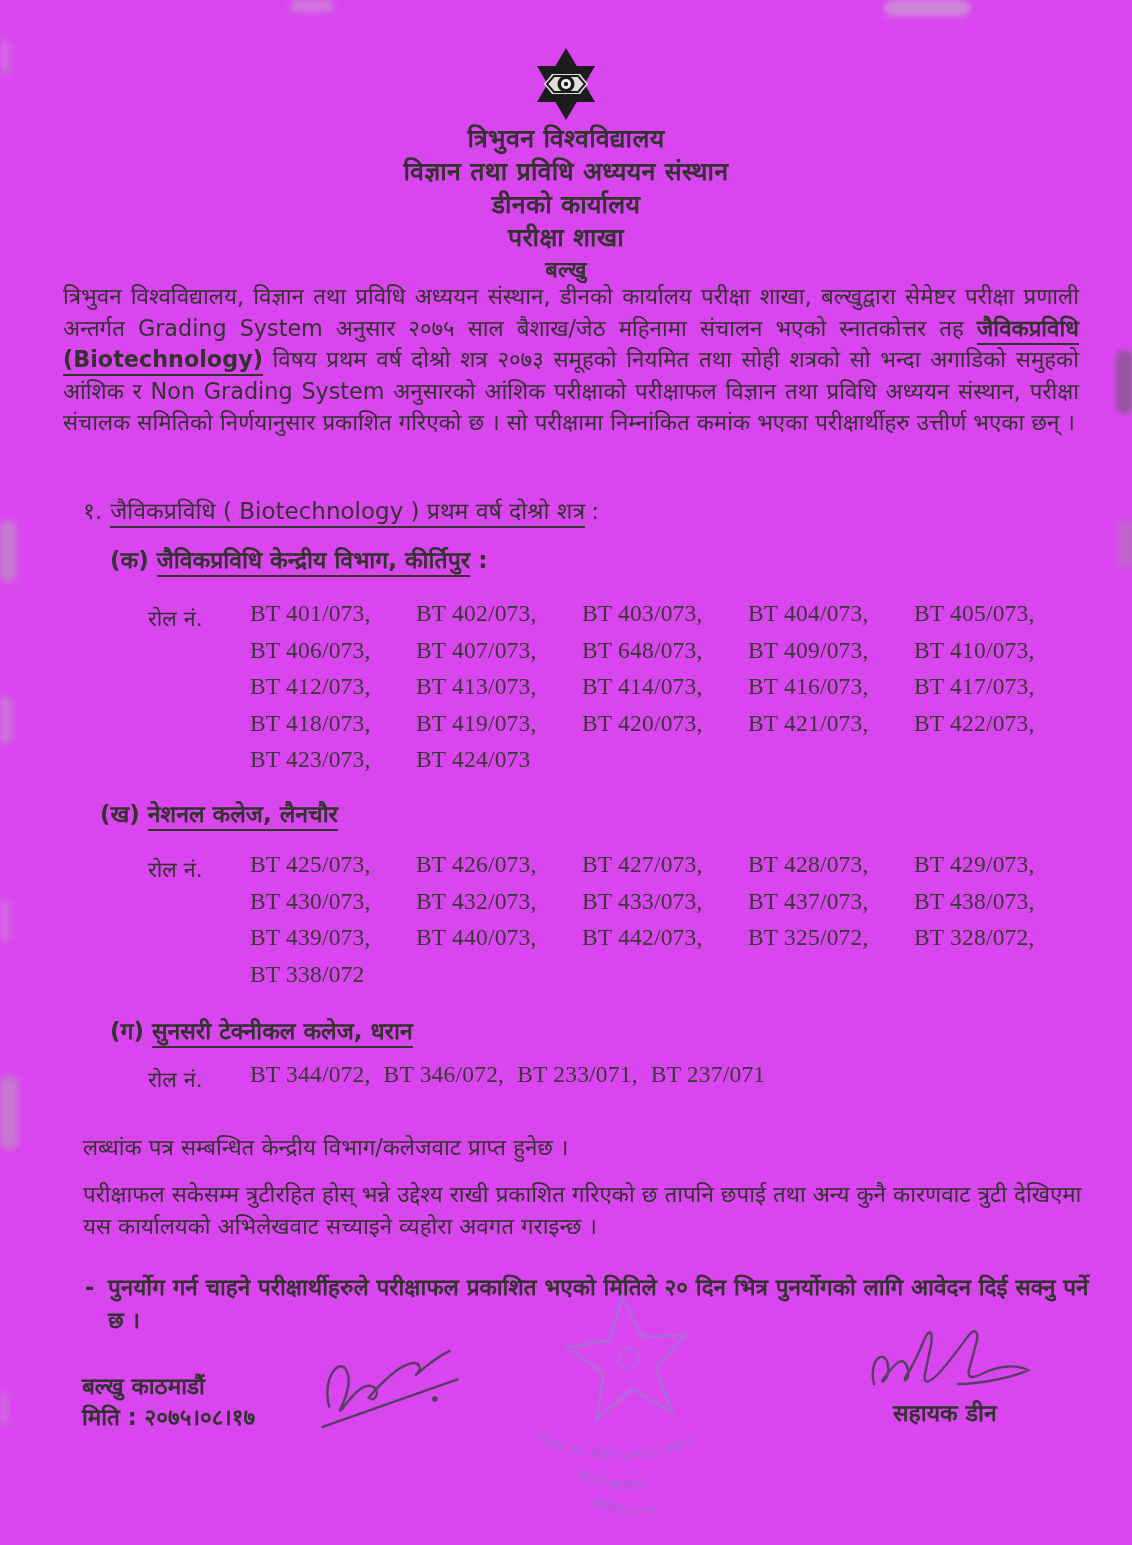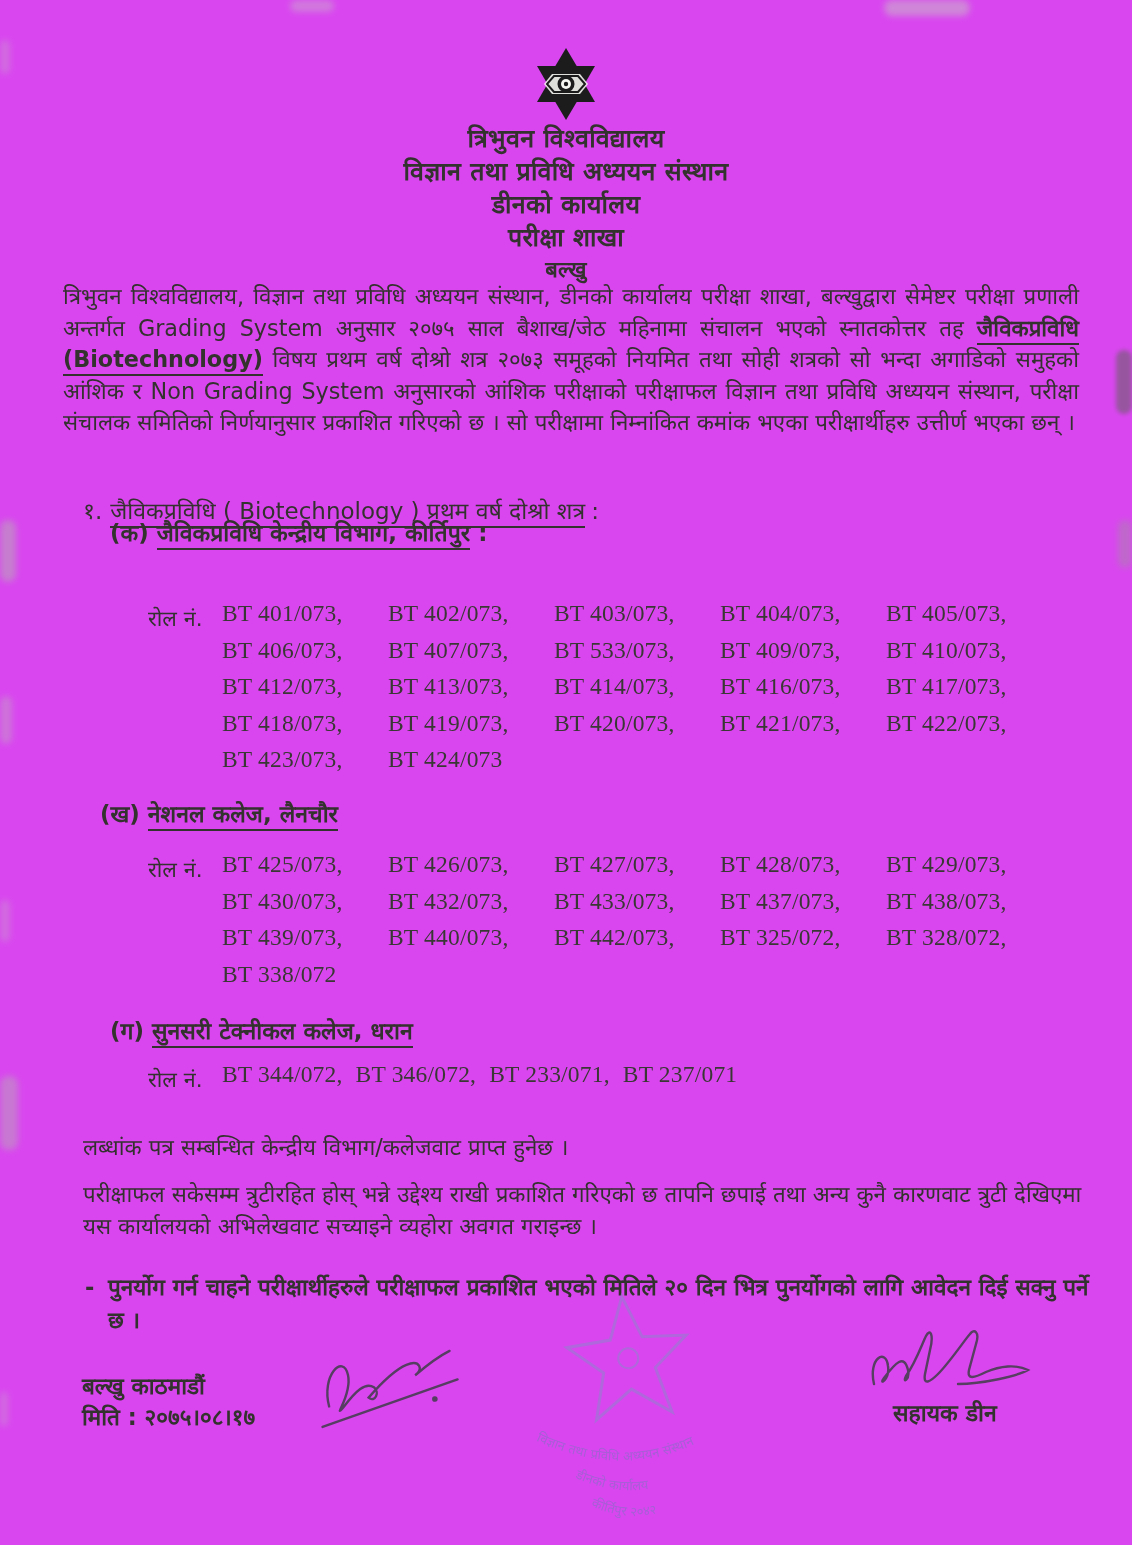--- a/index.html
+++ b/index.html
@@ -39,30 +39,30 @@
   .ul { border-bottom:2px solid #34322e; padding-bottom:2px; }
   .b  { font-weight:700; }
 
   .result-heading { position:absolute; top:494px; left:83px; font-size:23px; font-weight:400; }
   .result-heading .num { margin-right:8px; }
   .result-heading .colon { margin-left:6px; }
 
   .sec-title { position:absolute; font-size:23px; font-weight:700; }
   .sec-title .lbl { font-weight:600; margin-right:8px; }
   .sec-title .colon { margin-left:8px; }
-  .pos-ka { top:516px;  left:110px; }
+  .pos-ka { top:543px;  left:110px; }
   .pos-kha{ top:797px;  left:100px; }
   .pos-ga { top:1014px; left:110px; }
 
   .roll-block { position:absolute; display:flex; }
   .pos-roll-ka { top:600px;  left:148px; }
   .pos-roll-kha{ top:851px;  left:148px; }
   .pos-roll-ga { top:1061px; left:148px; }
   .roll-prefix { flex:none; width:74px; font-size:21.5px; padding-top:3px; }
-  .roll-rows { display:flex; flex-direction:column; }
+  .roll-rows { display:flex; flex-direction:column;margin-left:28px; }
   .roll-row { display:flex; height:36.5px; }
   .roll-cell {
     width:166px; font-family:"Liberation Serif", serif;
     font-size:23.5px; color:#3a3834; letter-spacing:.2px; white-space:nowrap;
   }
   .compact .roll-cell { width:auto; margin-right:13px; }
 
   .note { position:absolute; left:83px; width:1008px; font-size:22.3px; line-height:31.5px; margin:0; }
   .pos-note1 { top:1132px; }
   .pos-note2 { top:1179px; }
@@ -134,21 +134,21 @@
         <div class="roll-row">
           <span class="roll-cell">BT 401/073,</span>
           <span class="roll-cell">BT 402/073,</span>
           <span class="roll-cell">BT 403/073,</span>
           <span class="roll-cell">BT 404/073,</span>
           <span class="roll-cell">BT 405/073,</span>
         </div>
         <div class="roll-row">
           <span class="roll-cell">BT 406/073,</span>
           <span class="roll-cell">BT 407/073,</span>
-          <span class="roll-cell">BT 533/073,</span>
+          <span class="roll-cell">BT 648/073,</span>
           <span class="roll-cell">BT 409/073,</span>
           <span class="roll-cell">BT 410/073,</span>
         </div>
         <div class="roll-row">
           <span class="roll-cell">BT 412/073,</span>
           <span class="roll-cell">BT 413/073,</span>
           <span class="roll-cell">BT 414/073,</span>
           <span class="roll-cell">BT 416/073,</span>
           <span class="roll-cell">BT 417/073,</span>
         </div>

